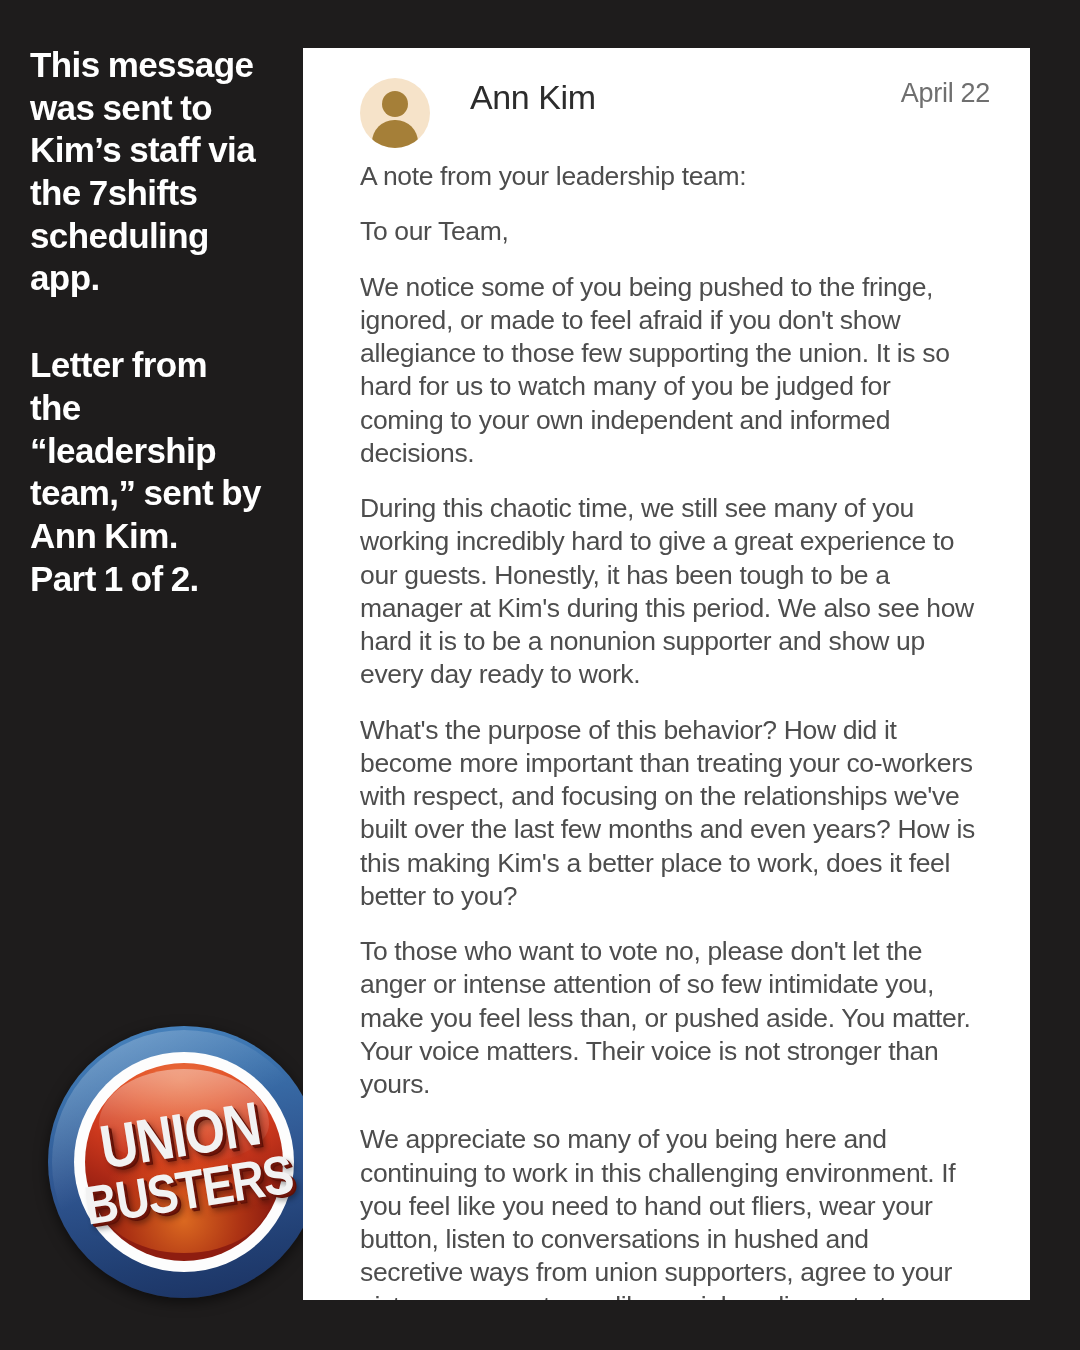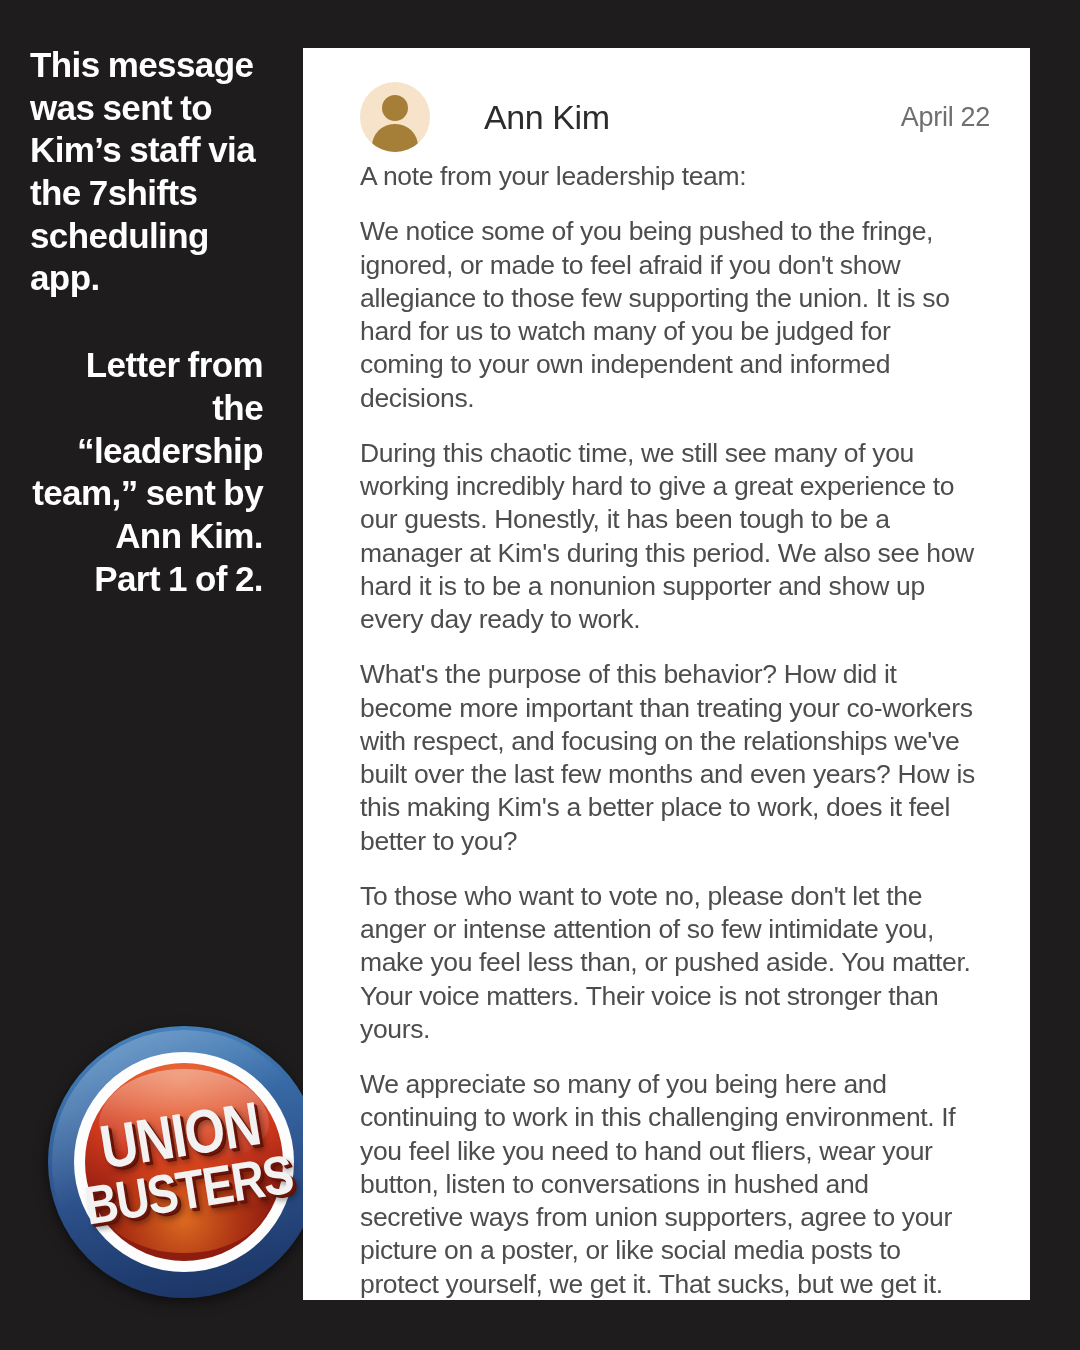--- a/index.html
+++ b/index.html
@@ -32,21 +32,20 @@
     font-family: "Liberation Sans", sans-serif;
     font-weight: bold;
     font-size: 35px;
     line-height: 1.22;
     letter-spacing: -0.6px;
     word-spacing: -1px;
   }
 
   .caption-block-2 {
     margin-top: 44px;
-    text-align: right;
   }
 
   
   .badge {
     position: absolute;
     left: 48px;
     top: 1026px;
     width: 272px;
     height: 272px;
   }
@@ -146,24 +145,23 @@
     left: 303px;
     top: 48px;
     width: 727px;
     height: 1252px;
     background: #ffffff;
     overflow: hidden;
   }
 
   .card-header {
     display: flex;
-    align-items: center;
+    align-items: flex-start;
     padding: 30px 40px 0 57px;
     height: 108px;
-    gap: 14px;
   }
 
   .avatar {
     width: 70px;
     height: 70px;
     border-radius: 50%;
     background: #f6e3c9;
     position: relative;
     flex: 0 0 auto;
     overflow: hidden;
@@ -252,20 +250,21 @@
     <div class="avatar">
       <div class="avatar-head"></div>
       <div class="avatar-body"></div>
     </div>
     <div class="sender-name">Ann Kim</div>
     <div class="msg-date">April 22</div>
   </div>
 
   <div class="card-body">
     <p class="msg-p">A note from your leadership team:</p>
+    <p class="msg-p">To our Team,</p>
     <p class="msg-p">We notice some of you being pushed to the fringe, ignored, or made to feel afraid if you don't show allegiance to those few supporting the union. It is so hard for us to watch many of you be judged for coming to your own independent and informed decisions.</p>
     <p class="msg-p">During this chaotic time, we still see many of you working incredibly hard to give a great experience to our guests. Honestly, it has been tough to be a manager at Kim's during this period. We also see how hard it is to be a nonunion supporter and show up every day ready to work.</p>
     <p class="msg-p">What's the purpose of this behavior? How did it become more important than treating your co-workers with respect, and focusing on the relationships we've built over the last few months and even years? How is this making Kim's a better place to work, does it feel better to you?</p>
     <p class="msg-p">To those who want to vote no, please don't let the anger or intense attention of so few intimidate you, make you feel less than, or pushed aside. You matter. Your voice matters. Their voice is not stronger than yours.</p>
     <p class="msg-p gap-big">We appreciate so many of you being here and continuing to work in this challenging environment. If you feel like you need to hand out fliers, wear your button, listen to conversations in hushed and secretive ways from union supporters, agree to your picture on a poster, or like social media posts to protect yourself, we get it. That sucks, but we get it.</p>
   </div>
 
 </div>
 
 </body></html>

